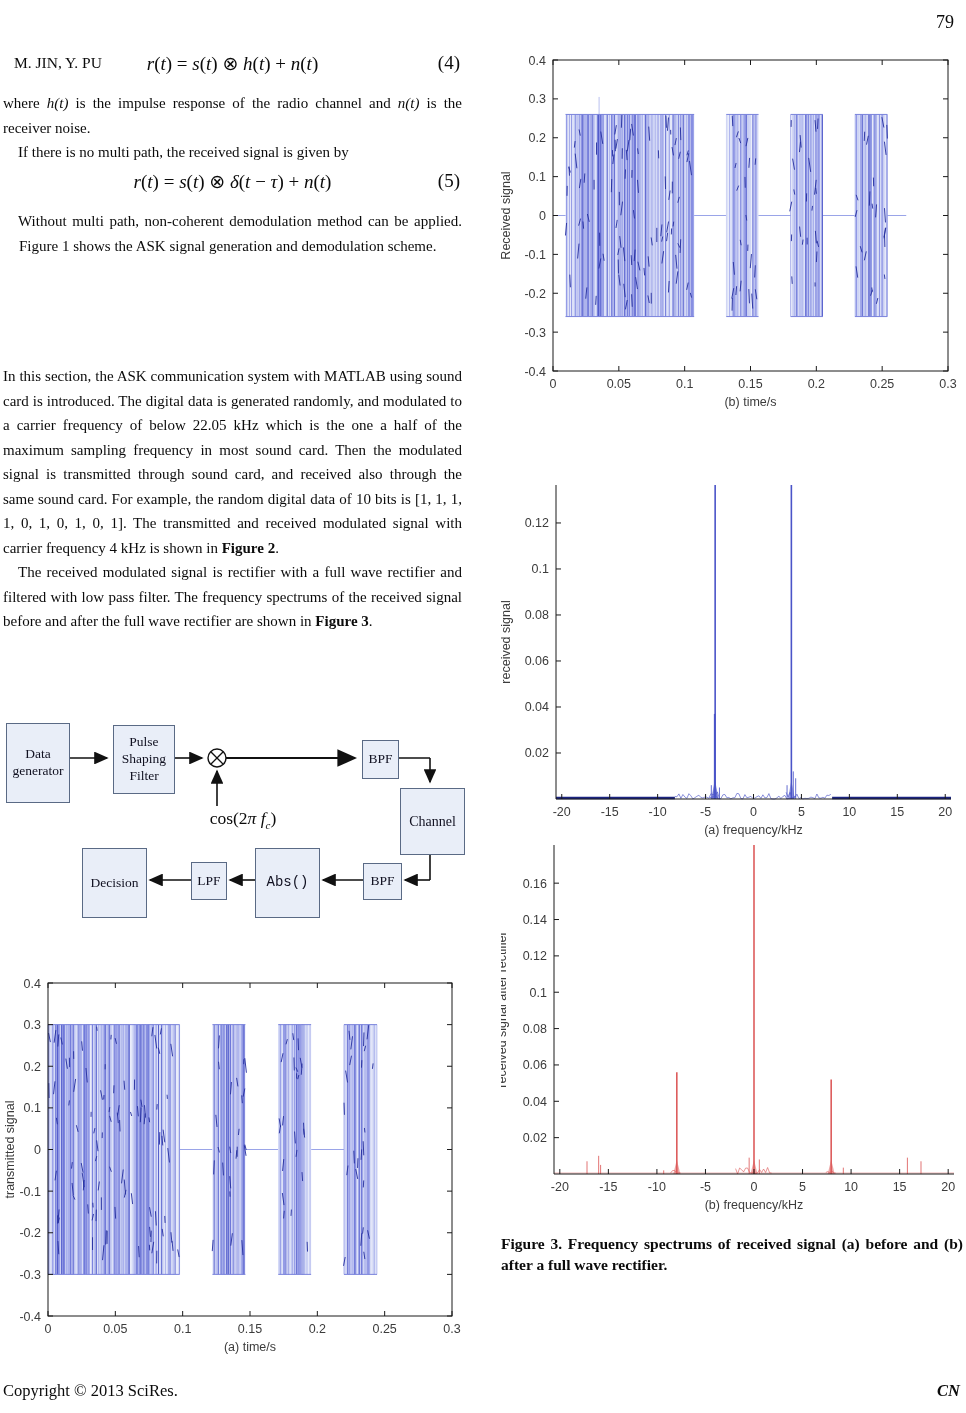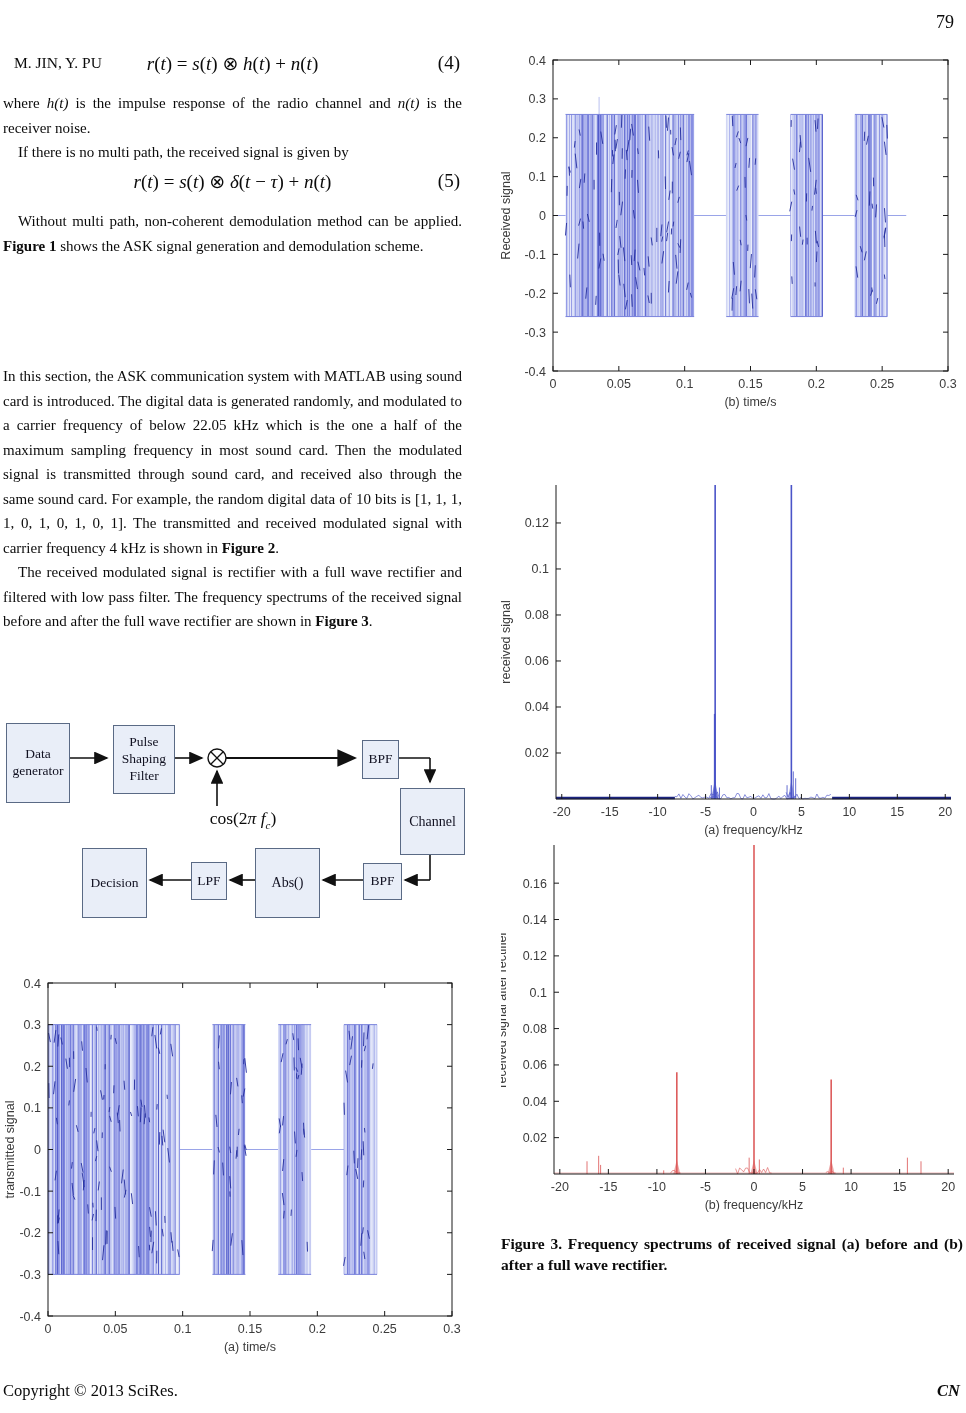--- a/index.html
+++ b/index.html
@@ -34,21 +34,21 @@
   #figure1{position:absolute;top:713px;left:0;width:462px;height:215px;}
   #fig1-svg{position:absolute;top:0;left:0;}
   .dbox{position:absolute;background:#e9eef8;border:1px solid #5a6a85;display:flex;align-items:center;
         justify-content:center;text-align:center;font-size:13.5px;line-height:1.25;color:#101020;}
   #b-datagen{left:3px;top:10px;width:62px;height:78px;}
   #b-pulse{left:110px;top:12px;width:60px;height:67px;}
   #b-bpf-top{left:359px;top:27px;width:35px;height:37px;}
   #b-channel{left:397px;top:75px;width:63px;height:65px;font-size:14px;}
   #b-decision{left:79px;top:135px;width:63px;height:68px;text-align:right;}
   #b-lpf{left:188px;top:149px;width:34px;height:36px;}
-  #b-abs{left:252px;top:135px;width:63px;height:68px;font-size:14px;}
+  #b-abs{left:252px;top:135px;width:63px;height:68px;font-size:14px;font-family:Liberation Mono, monospace;}
   #b-bpf-bot{left:360px;top:150px;width:37px;height:35px;}
   #cos-label{position:absolute;left:175px;top:95px;width:130px;text-align:center;font-size:17.5px;}
   #cos-label sub{font-size:11px;}
   #fig1-caption{position:absolute;top:931px;left:0;width:100%;}
 
   
   .chart{position:absolute;display:block;}
   #chartA{left:0;top:973px;}
   #chartB{left:0;top:50px;}
   #chartC{left:0;top:478px;}
@@ -76,21 +76,21 @@
 
     <div id="para-where" class="body-text"><span>where </span><span style="font-style: italic;">h(t)</span><span> is the impulse response of the radio channel and </span><span style="font-style: italic;">n(t)</span><span> is the receiver noise.</span></div>
 
     <div id="para-if" class="body-text indent">If there is no multi path, the received signal is given by</div>
 
     <div id="eq5" class="eq-line">
       <span class="eq-body"><span style="font-style: italic;">r</span><span>(</span><span style="font-style: italic;">t</span><span>) = </span><span style="font-style: italic;">s</span><span>(</span><span style="font-style: italic;">t</span><span>) ⊗ </span><span style="font-style: italic;">δ</span><span>(</span><span style="font-style: italic;">t</span><span> − </span><span style="font-style: italic;">τ</span><span>) + </span><span style="font-style: italic;">n</span><span>(</span><span style="font-style: italic;">t</span><span>)</span></span>
       <span class="eq-num">(5)</span>
     </div>
 
-    <div id="para-without" class="body-text indent"><span>Without multi path, non-coherent demodulation method can be applied. </span><span style="font-weight: bold;">Figure 1</span><span> shows the ASK signal generation and demodulation scheme.</span></div>
+    <div id="para-without" class="body-text indent"><span>Without multi path, non-coherent demodulation method can be applied. </span><span style="font-weight: normal; margin-left: 16px;">Figure 1</span><span> shows the ASK signal generation and demodulation scheme.</span></div>
 
 
     <div id="para-intro-wrap">
       <div class="body-text"><span>In this section, the ASK communication system with MATLAB using sound card is introduced. The digital data is generated randomly, and modulated to a carrier frequency of below 22.05 kHz which is the one a half of the maximum sampling frequency in most sound card. Then the modulated signal is transmitted through sound card, and received also through the same sound card. For example, the random digital data of 10 bits is [1, 1, 1, 1, 0, 1, 0, 1, 0, 1]. The transmitted and received modulated signal with carrier frequency 4 kHz is shown in </span><span style="font-weight: bold;">Figure 2</span><span>.</span></div>
       <div class="body-text indent"><span>The received modulated signal is rectifier with a full wave rectifier and filtered with low pass filter. The frequency spectrums of the received signal before and after the full wave rectifier are shown in </span><span style="font-weight: bold;">Figure 3</span><span>.</span></div>
     </div>
 
     <div id="figure1">
       <svg id="fig1-svg" width="462" height="215" viewBox="0 0 462 215">
         <defs>

